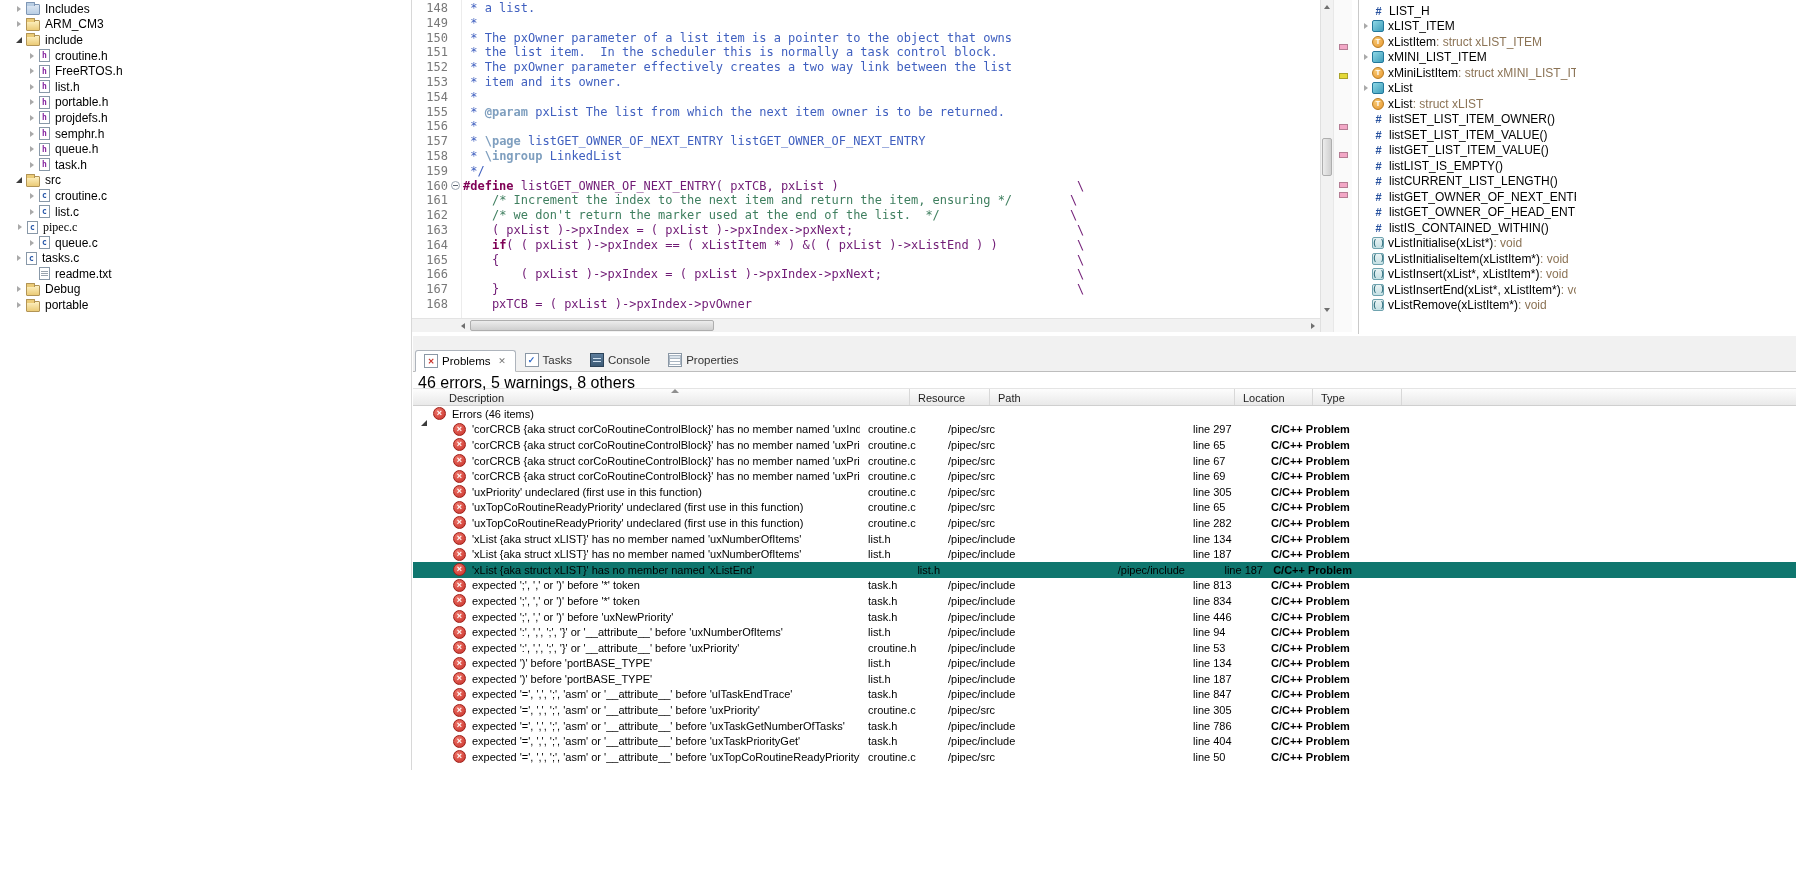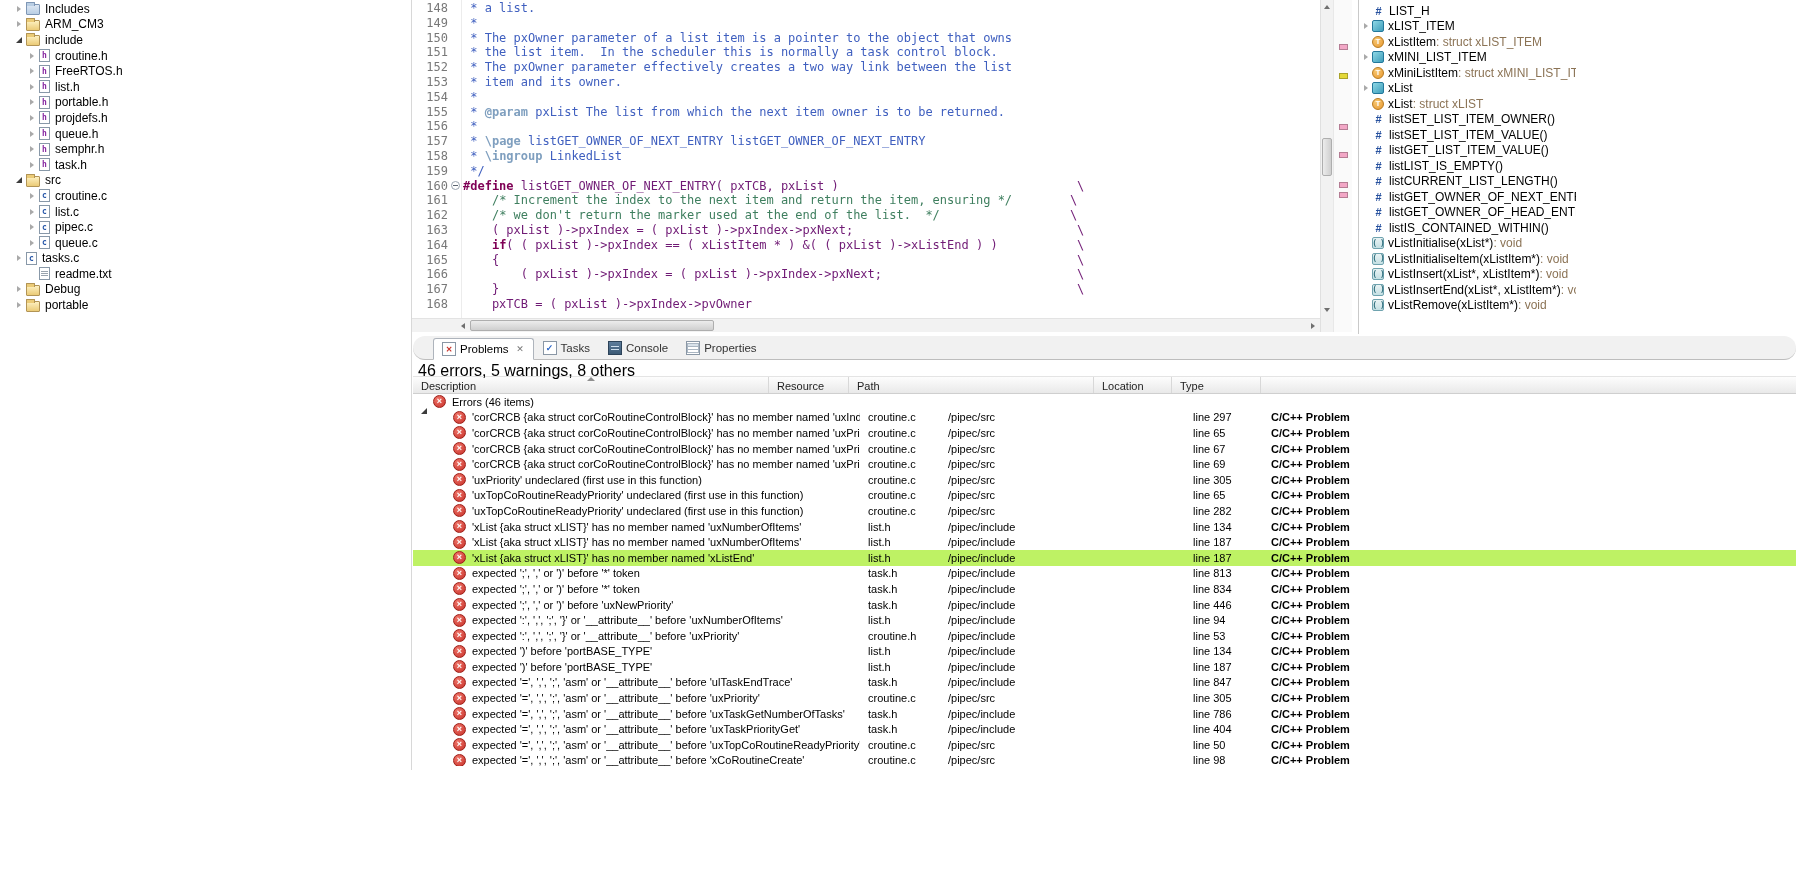--- a/index.html
+++ b/index.html
@@ -78,22 +78,22 @@
         border:1px solid #b87a1e; color:#fff; font:bold 8px "Liberation Sans", sans-serif;
         display:flex; align-items:center; justify-content:center; }
   .oi-typedef::before { content:"T"; }
   .oi-func { width:12px; height:12px; background:linear-gradient(#e9f3f4,#c4dfe3); border:1px solid #6fa3af; border-radius:2px;
         color:#2f6f7d; font:bold 8px "DejaVu Sans Mono", monospace; display:flex; align-items:center; justify-content:center; }
   .oi-func::before { content:"( )"; letter-spacing:-1px; }
   .ol-suffix { color:#8b7355; }
 
   
   .problems { position:absolute; left:413px; top:336px; width:1383px; height:430px; background:#fff; overflow:hidden; }
-  .ptabs { position:relative; height:24px; background:#f1f1f1; border-bottom:1px solid #bdbdbd;
-        display:flex; align-items:flex-end; padding-left:20px;border-radius:12px; }
+  .ptabs { position:relative; height:36px; background:#f1f1f1; border-bottom:1px solid #bdbdbd;
+        display:flex; align-items:flex-end; padding-left:2px; }
   .ptab { display:flex; align-items:center; gap:4px; height:22px; padding:0 8px; font-size:11.5px; color:#333;
         border:1px solid transparent; cursor:default; }
   .ptab.sel { background:#fff; border-color:#aeb4bc; border-bottom-color:#fff; border-radius:3px 3px 0 0; color:#000; margin-bottom:-1px; }
   .ptab-close { margin-left:3px; color:#777; font-size:9px; width:9px; height:9px; line-height:9px; text-align:center; }
   .ptab-close::before { content:"✕"; }
   .ticon { width:14px; height:14px; flex:none; position:relative; display:flex; align-items:center; justify-content:center; }
   .ti-problems { background:#fff; border:1px solid #8a97a5; font:bold 8px "Liberation Sans",sans-serif; color:#c8332b; }
   .ti-problems::before { content:"✕"; }
   .ti-tasks { background:#fff; border:1px solid #8a97a5; font:bold 9px "Liberation Sans",sans-serif; color:#2a66c8; }
   .ti-tasks::before { content:"✓"; }
@@ -105,21 +105,21 @@
                    repeating-linear-gradient(#fff 0 2px,#aab6c2 2px 3px); border:1px solid #aab6c2; }
   .psummary { height:16px; font-size:16px; padding:2px 0 0 5px; color:#000; }
   .phead { display:flex; height:18px; background:linear-gradient(#fdfdfd,#e9e9e9);
         border-top:1px solid #e4e4e4; border-bottom:1px solid #cfcfcf; font-size:11px; color:#1e1e1e; }
   .phcell { flex:none; border-right:1px solid #d8d8d8; padding:3px 0 0 8px; position:relative; white-space:nowrap; overflow:hidden; }
   .phcell.fill { flex:1 1 auto; border-right:none; }
   .sortup { position:absolute; top:0; left:50%; margin-left:-4px; width:0; height:0;
         border-left:4px solid transparent; border-right:4px solid transparent; border-bottom:4px solid #8f8f8f; }
   .pbody { position:relative; }
   .prow { display:flex; align-items:center; height:15.6px; font-size:11px; white-space:nowrap; cursor:default; }
-  .prow.sel { background:#bef264; }
+  .prow.sel { background:#0f766e;text-align:right; }
   .pcell { flex:none; overflow:hidden; padding-left:8px; }
   .c-desc { width:447px; display:flex; align-items:center; padding-left:40px; }
   .c-res  { width:80px; }
   .c-path { width:245px; }
   .c-loc  { width:78px; }
   .c-type { width:89px;font-weight:bold; }
   .prow.group { padding-left:6px; }
   .grp-arrow { margin:0 6px 0 2px; flex:none; }
   .err-ico { width:13px; height:13px; border-radius:50%; flex:none; margin-right:6px;
         background:radial-gradient(circle at 35% 30%, #f0766a, #c62f28); border:1px solid #9e1f18;
@@ -186,28 +186,28 @@
           <span class="arr-c"></span>
         </span>
         <span class="fico ico-file h"></span>
         <span>projdefs.h</span>
       </div>
       <div class="tree-row" style="padding-left: 25px;">
         <span class="tw-arrow">
           <span class="arr-c"></span>
         </span>
         <span class="fico ico-file h"></span>
+        <span>semphr.h</span>
+      </div>
+      <div class="tree-row" style="padding-left: 25px;">
+        <span class="tw-arrow">
+          <span class="arr-c"></span>
+        </span>
+        <span class="fico ico-file h"></span>
         <span>queue.h</span>
-      </div>
-      <div class="tree-row" style="padding-left: 25px;">
-        <span class="tw-arrow">
-          <span class="arr-c"></span>
-        </span>
-        <span class="fico ico-file h"></span>
-        <span>semphr.h</span>
       </div>
       <div class="tree-row" style="padding-left: 25px;">
         <span class="tw-arrow">
           <span class="arr-c"></span>
         </span>
         <span class="fico ico-file h"></span>
         <span>task.h</span>
       </div>
       <div class="tree-row" style="padding-left: 12px;">
         <span class="tw-arrow">
@@ -223,21 +223,21 @@
         <span class="fico ico-file c"></span>
         <span>croutine.c</span>
       </div>
       <div class="tree-row" style="padding-left: 25px;">
         <span class="tw-arrow">
           <span class="arr-c"></span>
         </span>
         <span class="fico ico-file c"></span>
         <span>list.c</span>
       </div>
-      <div class="tree-row" style="padding-left: 25px;">
+      <div class="tree-row" style="padding-left: 13px; font-family: Liberation Serif, serif;">
         <span class="tw-arrow">
           <span class="arr-c"></span>
         </span>
         <span class="fico ico-file c"></span>
         <span>pipec.c</span>
       </div>
       <div class="tree-row" style="padding-left: 25px;">
         <span class="tw-arrow">
           <span class="arr-c"></span>
         </span>
@@ -454,21 +454,21 @@
           <span class="ticon ti-console"></span>
           <span>Console</span>
         </div>
         <div class="ptab">
           <span class="ticon ti-properties"></span>
           <span>Properties</span>
         </div>
       </div>
     <div class="psummary">46 errors, 5 warnings, 8 others</div>
     <div class="phead">
-        <div class="phcell" style="width: 356px;"><span>Description</span><span class="sortup"></span></div>
+        <div class="phcell" style="width: 469px; margin-left: 28px;"><span>Description</span><span class="sortup"></span></div>
         <div class="phcell" style="width: 80px;"><span>Resource</span></div>
         <div class="phcell" style="width: 245px;"><span>Path</span></div>
         <div class="phcell" style="width: 78px;"><span>Location</span></div>
         <div class="phcell" style="width: 89px;"><span>Type</span></div>
         <div class="phcell fill"></div>
       </div>
     <div class="pbody">
         <div class="prow group">
           <span class="grp-arrow"><span class="arr-e"></span></span>
           <span class="err-ico"></span>

